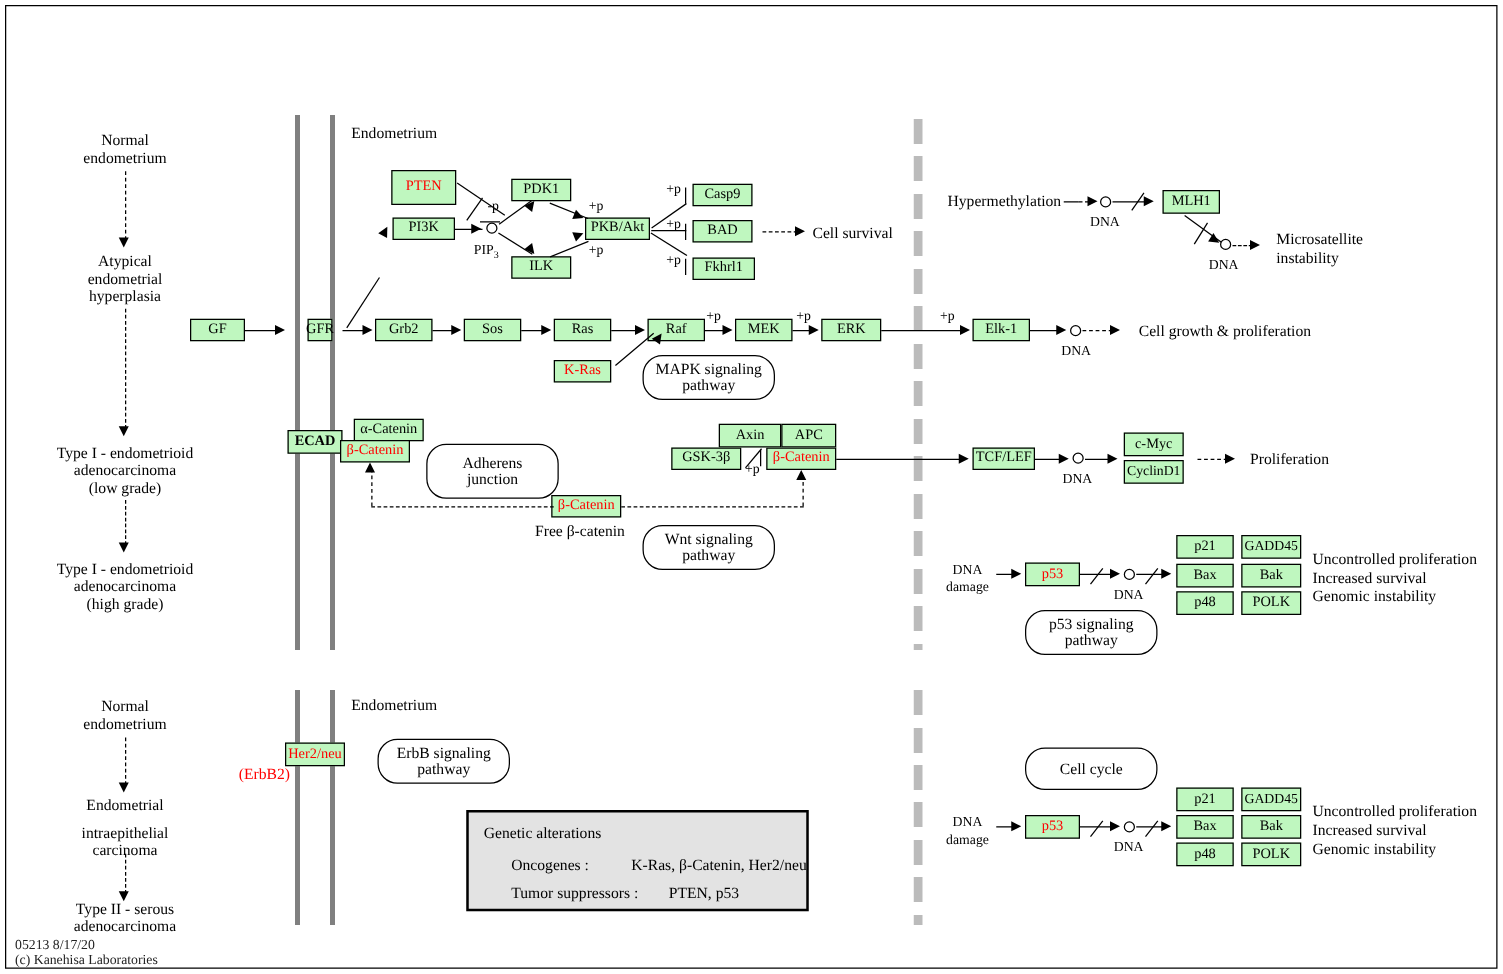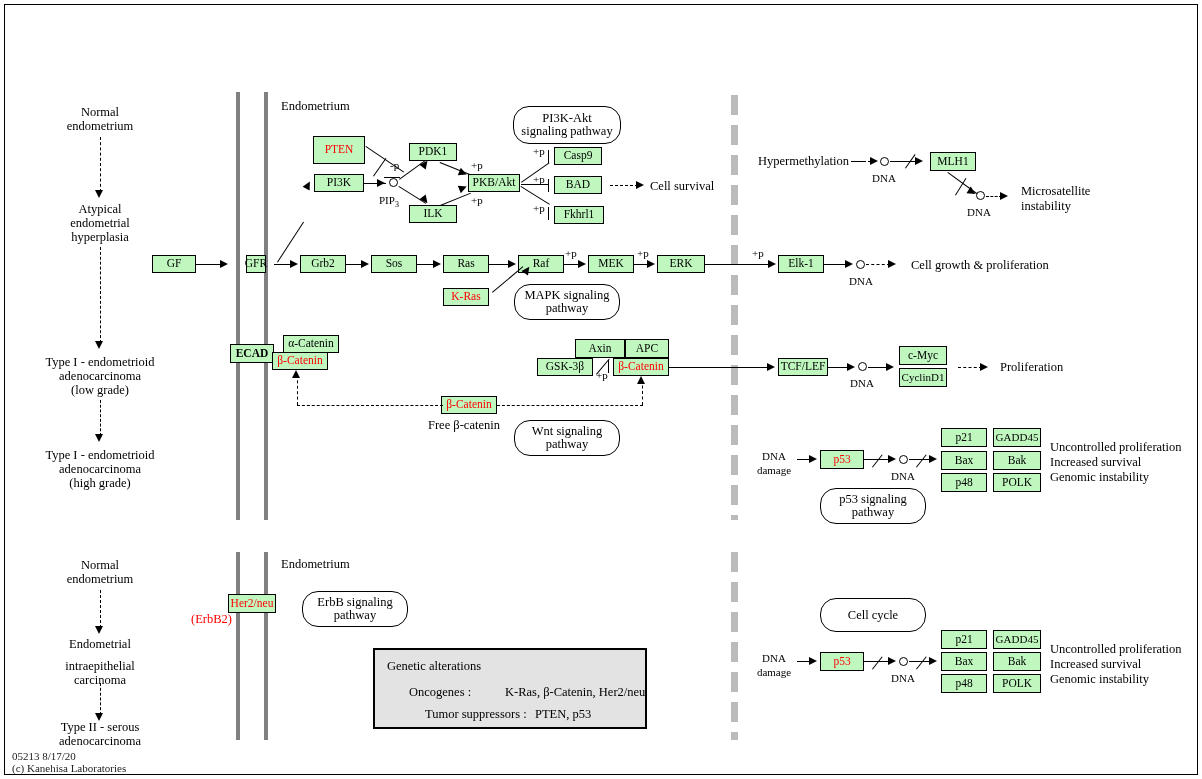--- a/index.html
+++ b/index.html
@@ -116,26 +116,20 @@
     <div style="margin-top:2px">carcinoma</div>
   </div>
   <div class="dvl" style="left:100px;top:683px;height:32px;"></div>
   <div class="ar ar-d" style="left:95px;top:713px;"></div>
 
   <div class="txt c" style="left:42px;top:721px;width:116px;">
     <div>Type II - serous</div>
     <div style="margin-top:2px">adenocarcinoma</div>
   </div>
 
-  <div class="ppath" style="left:513px;top:106px;width:106px;height:36px;">
-    <div>
-      <div>PI3K-Akt</div>
-      <div>signaling pathway</div>
-    </div>
-  </div>
 
   <div class="gene red" style="left:313px;top:136px;width:52px;height:28px;">PTEN</div>
   <div class="gene" style="left:314px;top:174px;width:50px;height:18px;">PI3K</div>
   <div class="gene" style="left:409px;top:143px;width:48px;height:18px;">PDK1</div>
   <div class="gene" style="left:409px;top:205px;width:48px;height:18px;">ILK</div>
   <div class="gene" style="left:468px;top:174px;width:52px;height:18px;">PKB/Akt</div>
   <div class="gene" style="left:554px;top:147px;width:48px;height:18px;">Casp9</div>
   <div class="gene" style="left:554px;top:176px;width:48px;height:18px;">BAD</div>
   <div class="gene" style="left:554px;top:206px;width:50px;height:18px;">Fkhrl1</div>
 
@@ -249,20 +243,26 @@
   <div class="ar ar-r" style="left:1000px;top:192px;"></div>
   <div class="txt" style="left:1021px;top:185px;">
     <div>Microsatellite</div>
     <div style="margin-top:3px">instability</div>
   </div>
 
   <div class="gene" style="left:230px;top:344px;width:44px;height:19px;font-weight:bold;">ECAD</div>
   <div class="gene" style="left:283px;top:335px;width:56px;height:18px;">α-Catenin</div>
   <div class="gene red" style="left:272px;top:352px;width:56px;height:18px;">β-Catenin</div>
 
+  <div class="ppath" style="left:341px;top:355px;width:104px;height:42px;">
+    <div>
+      <div>Adherens</div>
+      <div>junction</div>
+    </div>
+  </div>
 
   <div class="gene" style="left:537px;top:358px;width:56px;height:18px;">GSK-3β</div>
   <div class="gene" style="left:575px;top:339px;width:50px;height:19px;">Axin</div>
   <div class="gene" style="left:625px;top:339px;width:44px;height:19px;">APC</div>
   <div class="gene red" style="left:613px;top:358px;width:56px;height:18px;">β-Catenin</div>
 
   <div class="diag" style="left:596px;top:374px;width:20px;transform:rotate(-50deg);"></div>
   <div class="bar" style="left:608px;top:360px;"></div>
   <div class="sup" style="left:596px;top:370px;">+p</div>
 
@@ -373,21 +373,21 @@
   <div class="txt" style="left:1050px;top:643px;">
     <div>Uncontrolled proliferation</div>
     <div style="margin-top:3px">Increased survival</div>
     <div style="margin-top:3px">Genomic instability</div>
   </div>
 
   <div id="galt">
     <div class="txt" style="left:12px;top:10px;">Genetic alterations</div>
     <div class="txt" style="left:34px;top:36px;">Oncogenes :</div>
     <div class="txt" style="left:130px;top:36px;">K-Ras, β-Catenin, Her2/neu</div>
-    <div class="txt" style="left:50px;top:58px;">Tumor suppressors :</div>
+    <div class="txt" style="left:34px;top:58px;">Tumor suppressors :</div>
     <div class="txt" style="left:160px;top:58px;">PTEN, p53</div>
   </div>
 
   <div id="footer">
     <div>05213 8/17/20</div>
     <div>(c) Kanehisa Laboratories</div>
   </div>
 </div>
 
 </body></html>

